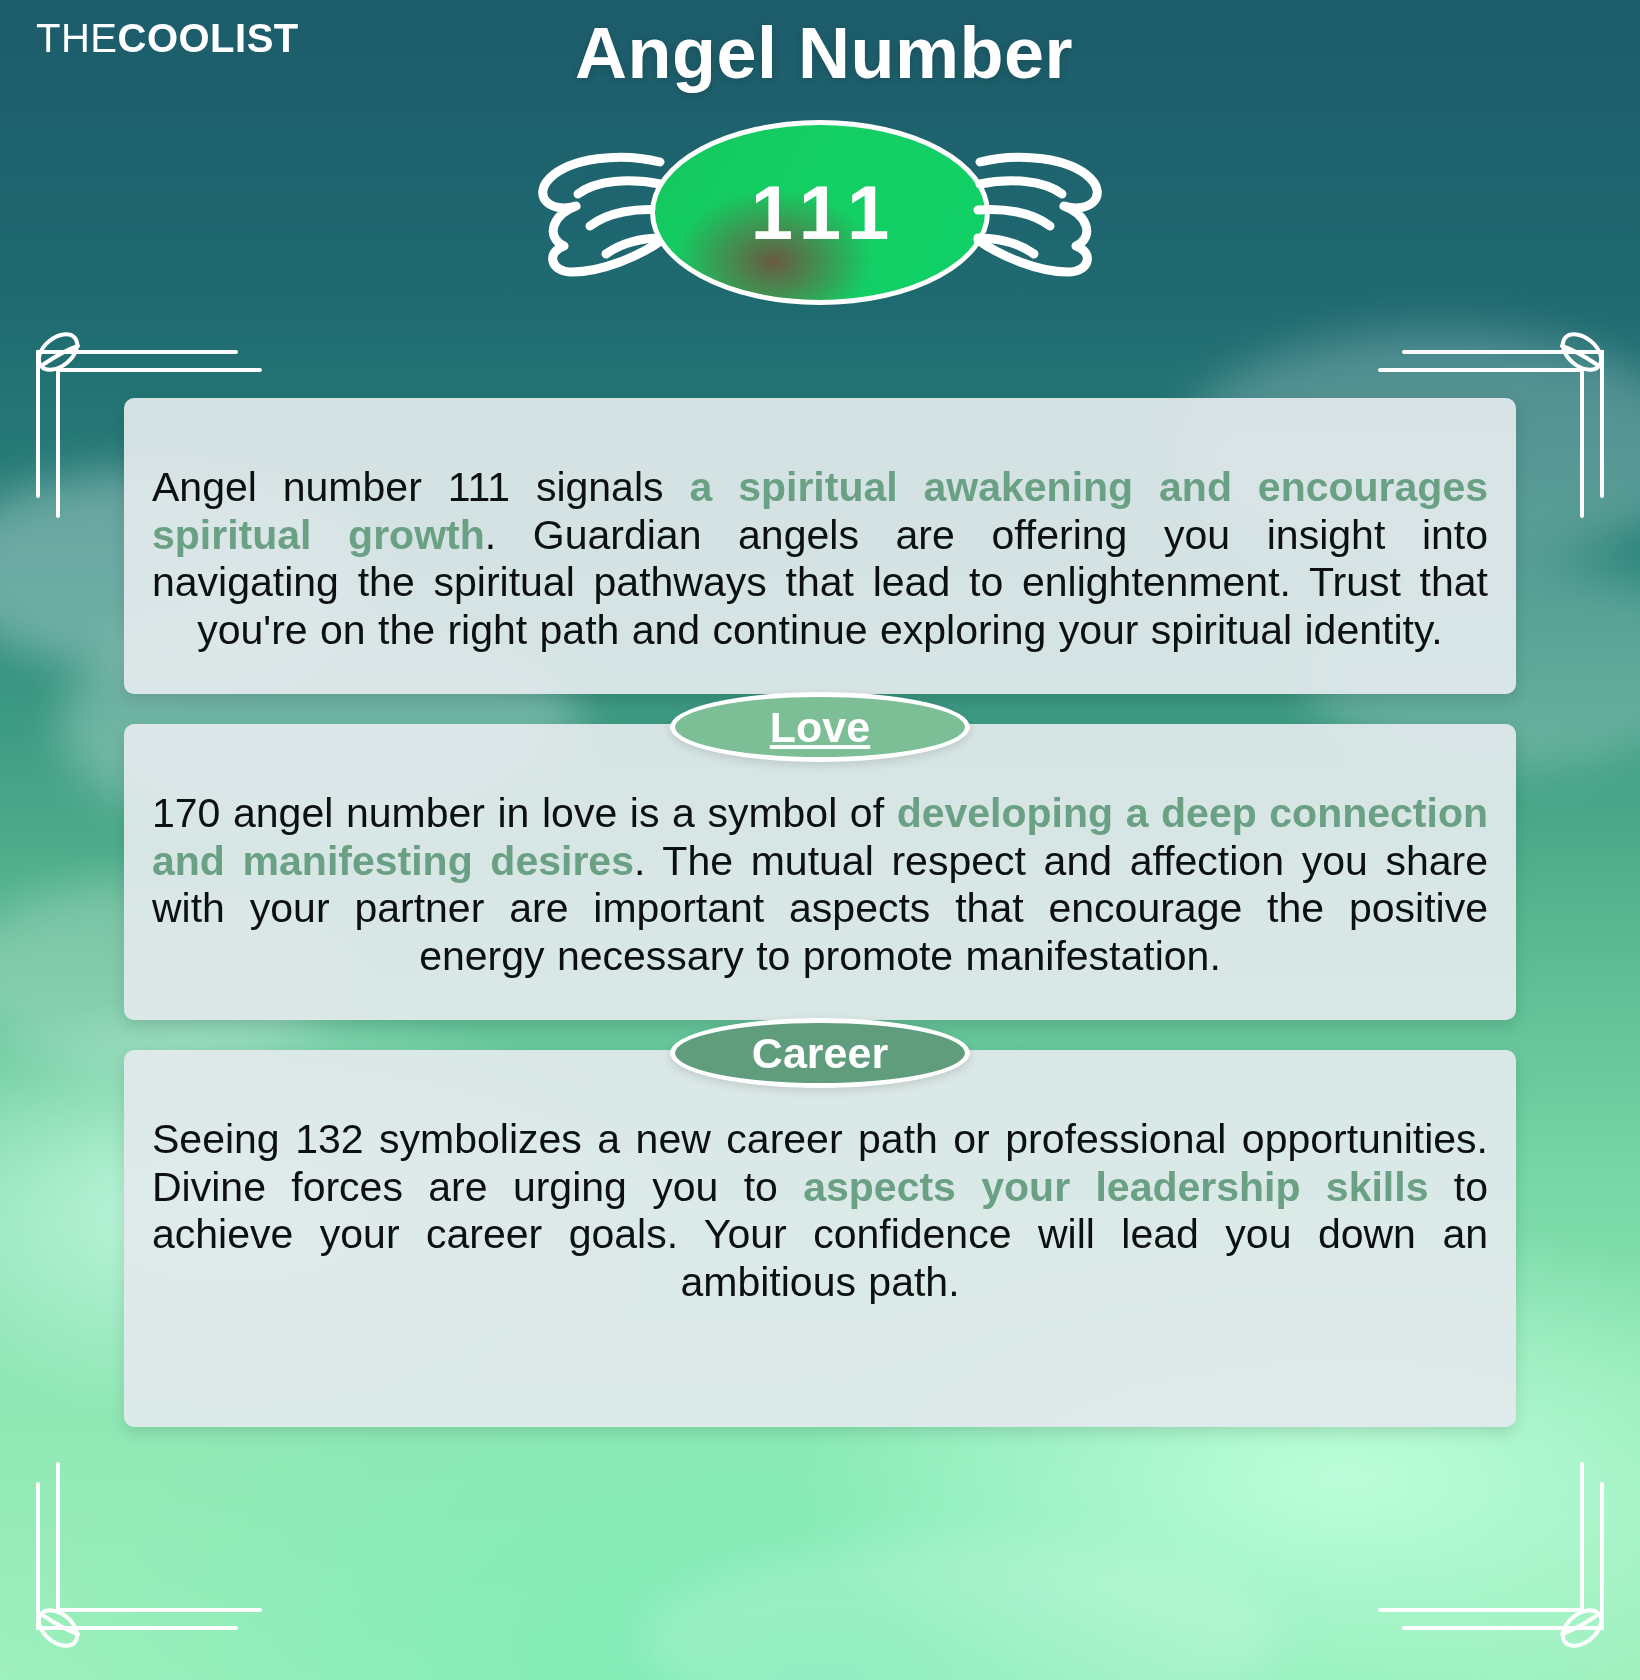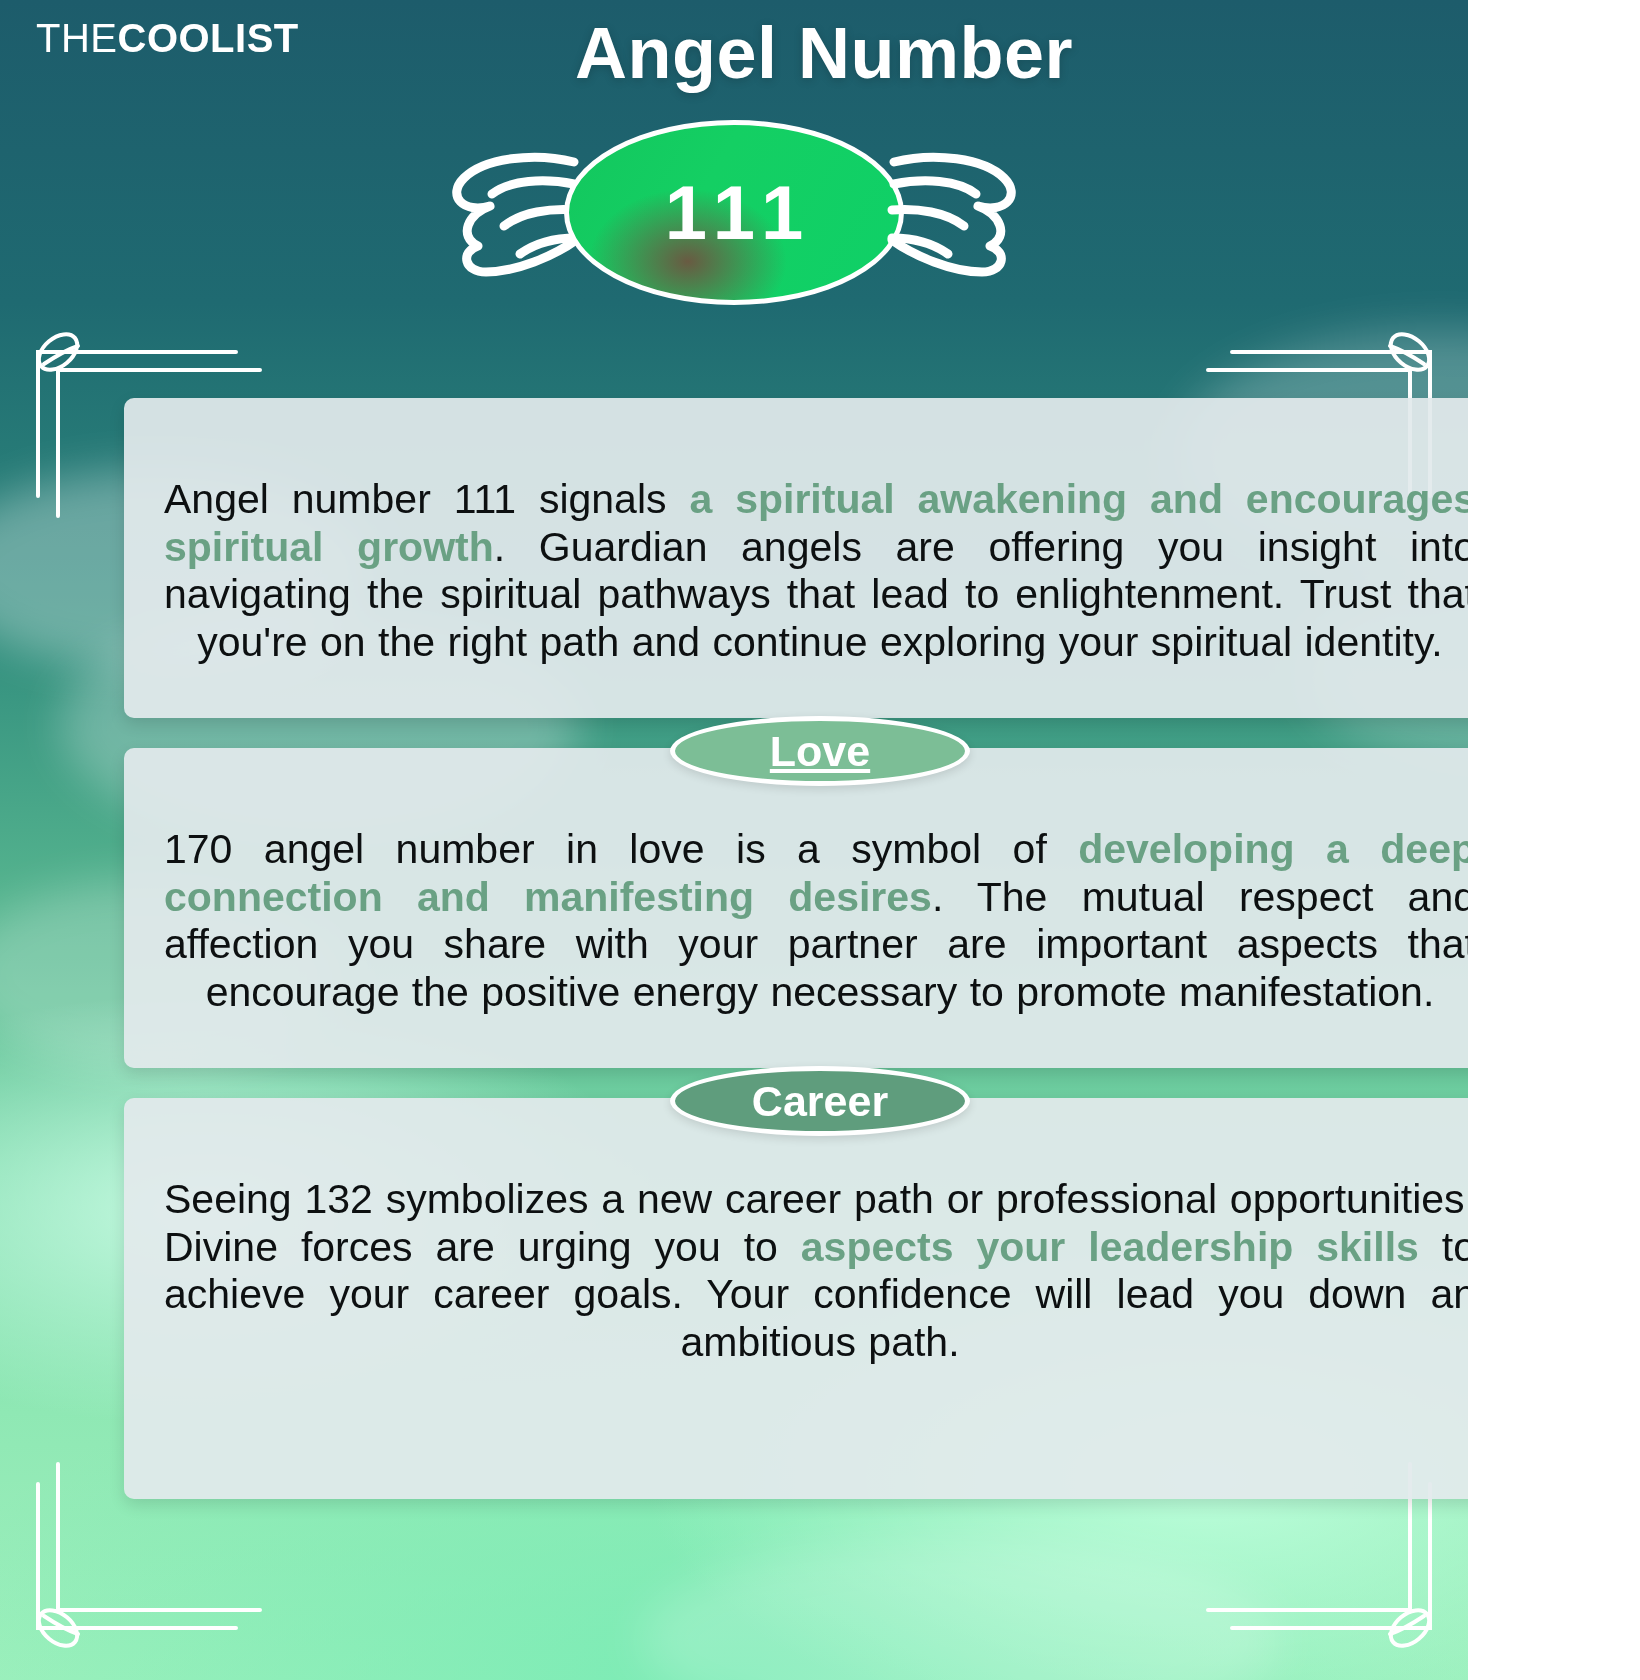--- a/index.html
+++ b/index.html
@@ -8,21 +8,21 @@
   }
   body {
     width: 1640px;
     height: 1680px;
     font-family: "Liberation Sans", sans-serif;
     overflow: hidden;
   }
 
   .poster {
     position: relative;
-    width: 1468px;
+    width: 1640px;
     height: 1680px;
     background:
       radial-gradient(ellipse 900px 420px at 82% 88%, rgba(190,255,220,0.95) 0%, rgba(150,240,200,0.0) 62%),
       radial-gradient(ellipse 760px 360px at 14% 72%, rgba(210,255,235,0.85) 0%, rgba(150,240,200,0.0) 60%),
       radial-gradient(ellipse 1200px 520px at 50% 100%, rgba(120,235,180,0.95) 0%, rgba(120,235,180,0.0) 70%),
       linear-gradient(180deg, #1d5c6b 0%, #1f6a71 18%, #2e8a7c 36%, #56b58f 54%, #77d7a6 70%, #8fe8b4 84%, #9ff0bd 100%);
     overflow: hidden;
   }
 
   
@@ -125,21 +125,21 @@
     position: relative;
     margin: 0 auto;
     width: 1392px;
     background: rgba(226,234,236,0.93);
     border-radius: 10px;
     box-shadow: 0 6px 16px rgba(0,0,0,0.12);
     box-sizing: border-box;
     padding: 62px 28px 34px 28px;
   }
   .card p {
-    margin: 12px;
+    margin: 0;
     color: #0d1011;
     font-size: 41px;
     line-height: 1.16;
     text-align: justify;
     text-align-last: center;
     word-spacing: 1px;
   }
   .hl { color: #6aa184; font-weight: 700; }
 
   .pill {

